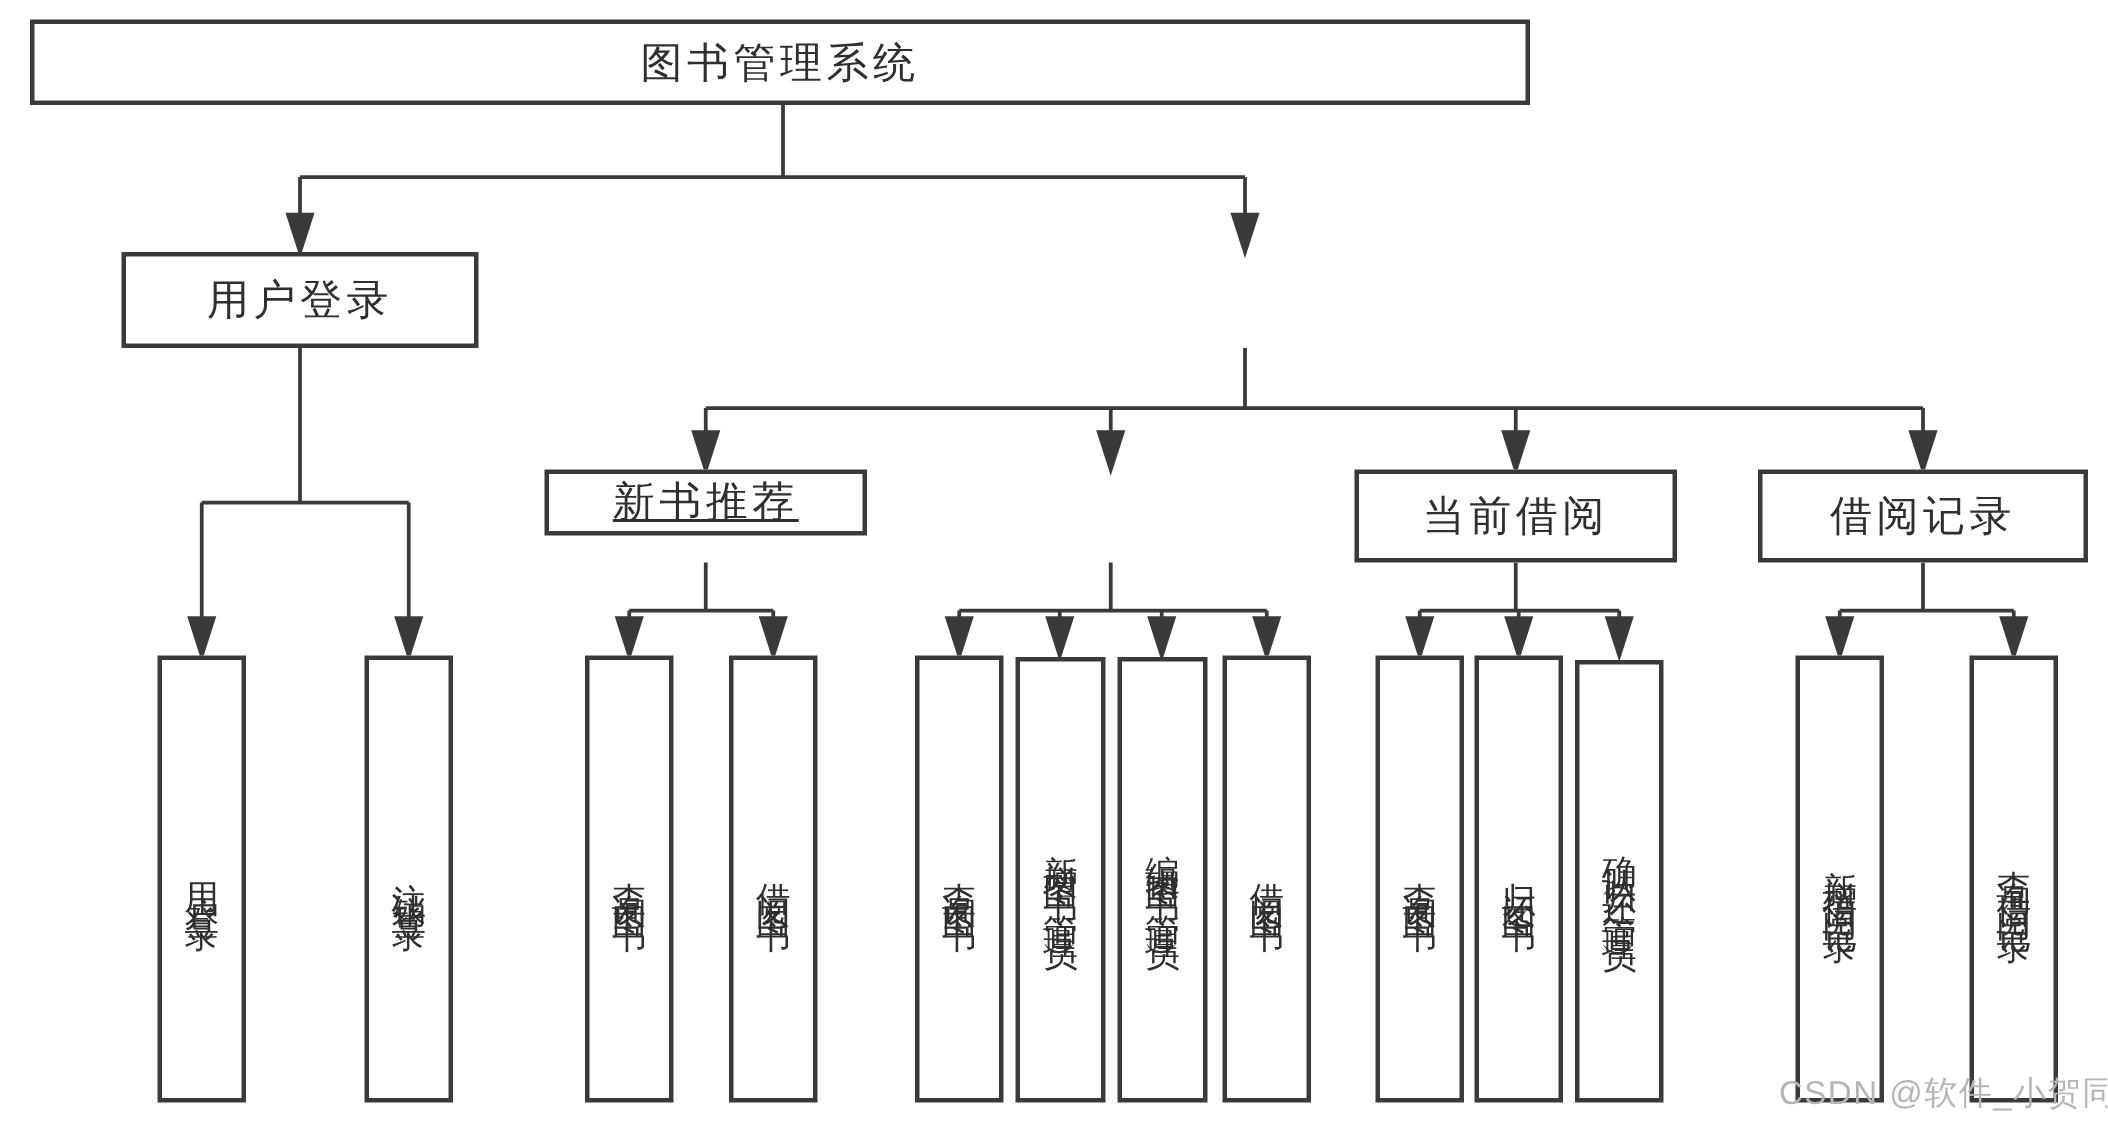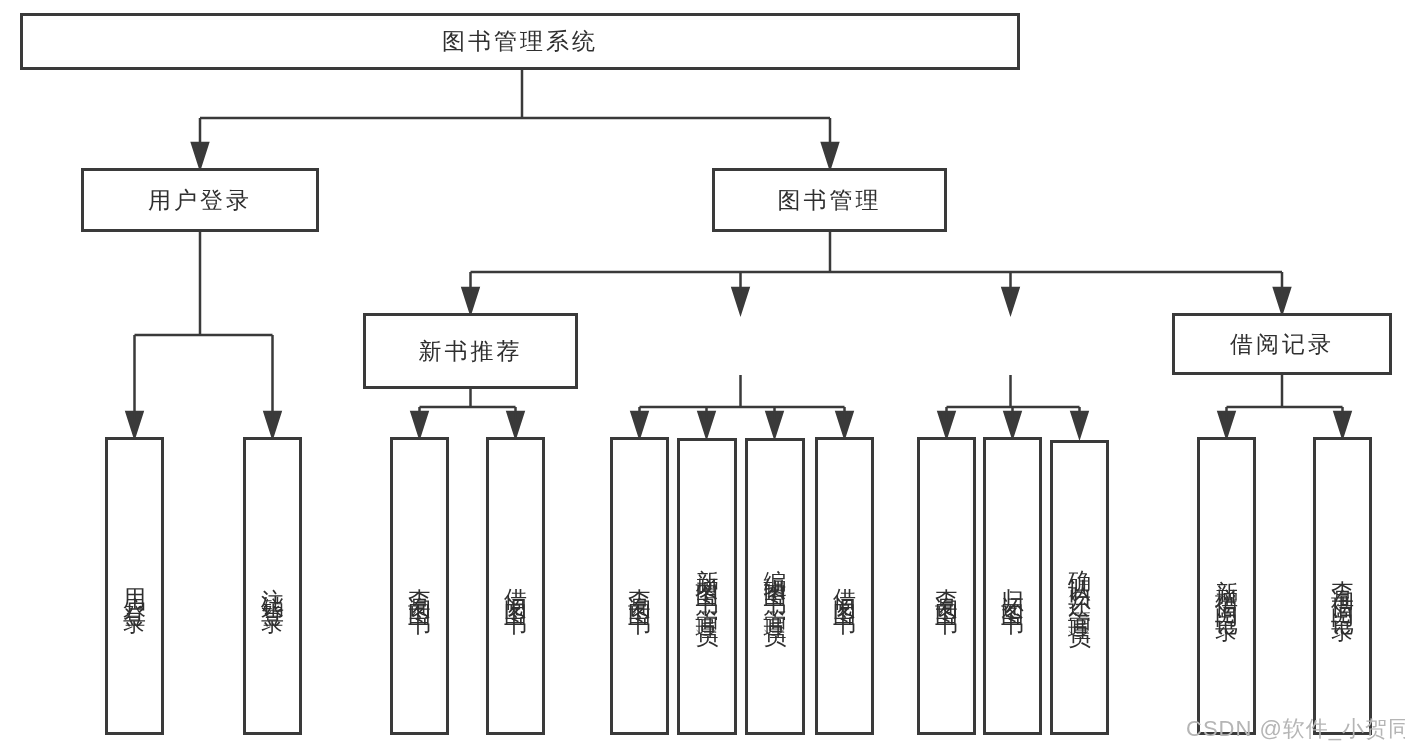--- a/index.html
+++ b/index.html
@@ -26,21 +26,21 @@
     position: absolute;
     box-sizing: border-box;
     background: #ffffff;
     border: 3px solid #3a3a3a;
     display: flex;
     align-items: center;
     justify-content: center;
     color: #2f2f2f;
   }
   .hbox span {
-    font-size: 23px;
+    font-size: 28px;
     letter-spacing: 3px;
     white-space: nowrap;
   }
   .vbox span {
     writing-mode: vertical-rl;
     text-orientation: mixed;
     font-size: 23px;
     letter-spacing: 8px;
     line-height: 1;
     white-space: nowrap;
@@ -104,26 +104,26 @@
     </g>
   </svg>
 
   <div class="box hbox" style="left:20px; top:13px; width:1000px; height:57px;">
     <span>图书管理系统</span>
   </div>
 
   <div class="box hbox" style="left:81px; top:168px; width:238px; height:64px;">
     <span>用户登录</span>
   </div>
-  <div class="box hbox" style="left:712px; top:168px; width:235px; height:64px;">
-    <span>图书管理</span>
+
+  <div class="box hbox" style="left:363px; top:313px; width:215px; height:44px;text-decoration:underline;">
+    <span>新书推荐</span>
   </div>
-
-  <div class="box hbox" style="left:363px; top:313px; width:215px; height:76px;">
-    <span>新书推荐</span>
+  <div class="box hbox" style="left:903px; top:313px; width:215px; height:62px;">
+    <span>当前借阅</span>
   </div>
   <div class="box hbox" style="left:1172px; top:313px; width:220px; height:62px;">
     <span>借阅记录</span>
   </div>
 
   <div class="box vbox" style="left:105px; top:437px; width:59px; height:298px;">
     <span>用户登录</span>
   </div>
   <div class="box vbox" style="left:243px; top:437px; width:59px; height:298px;">
     <span>注销登录</span>

